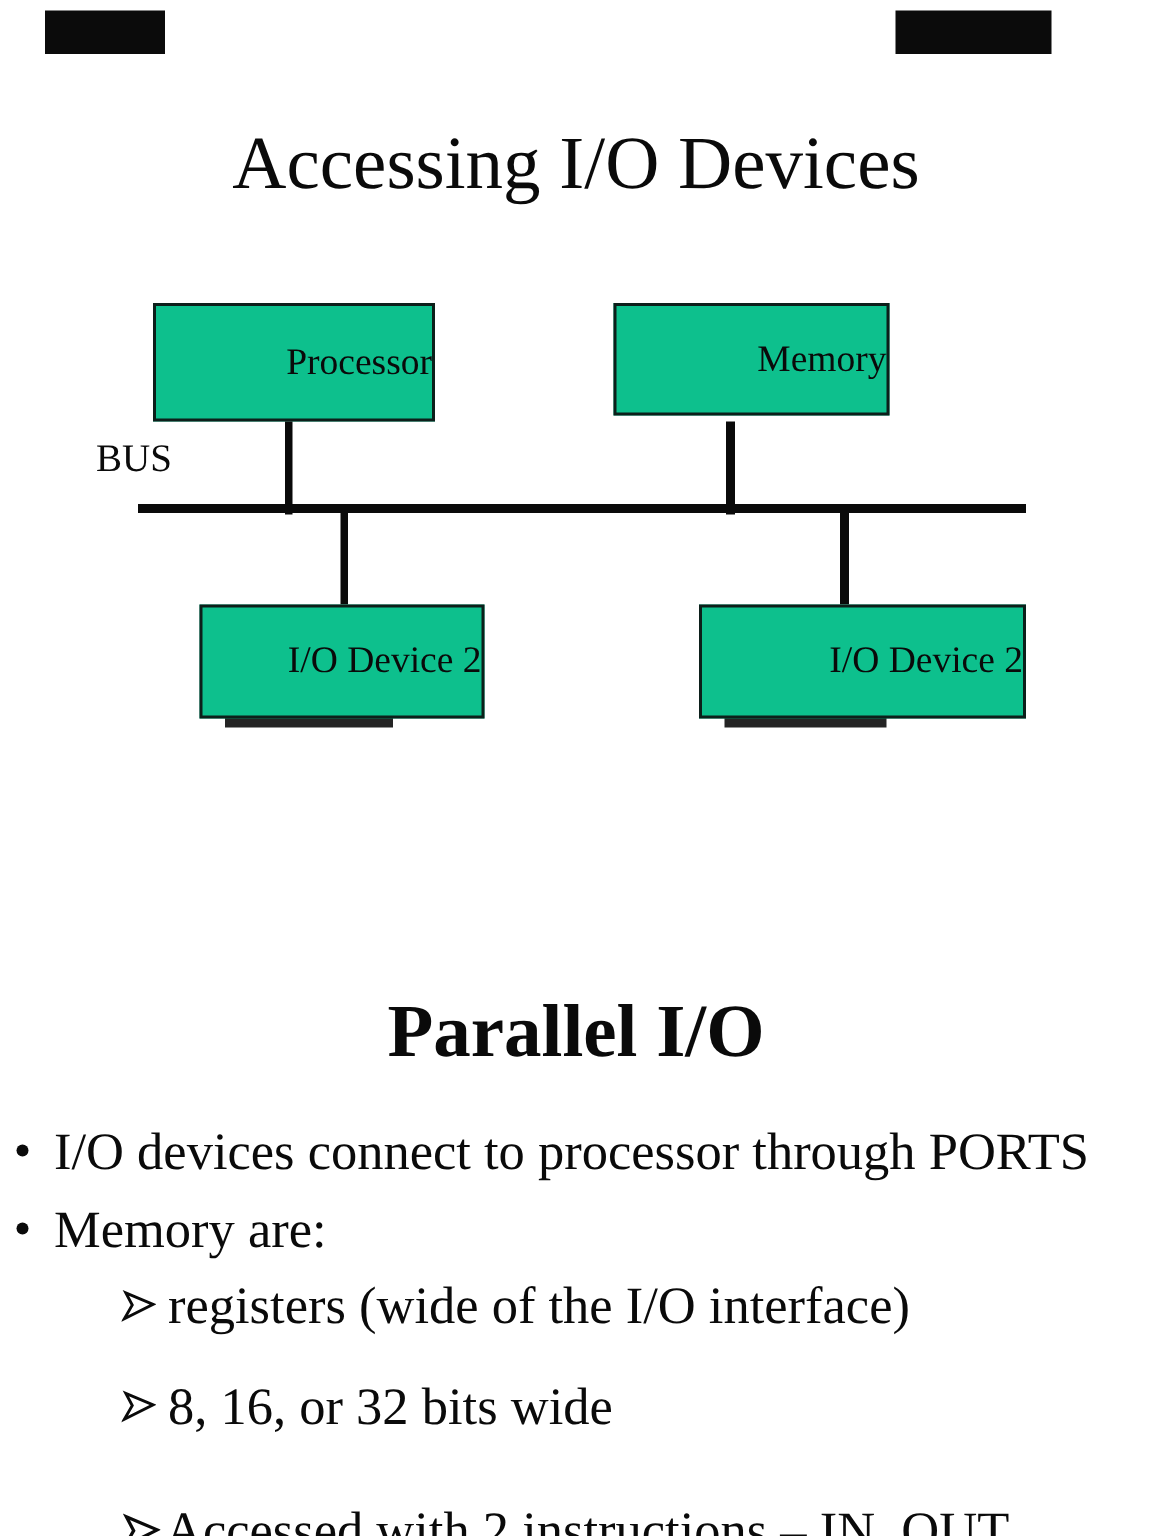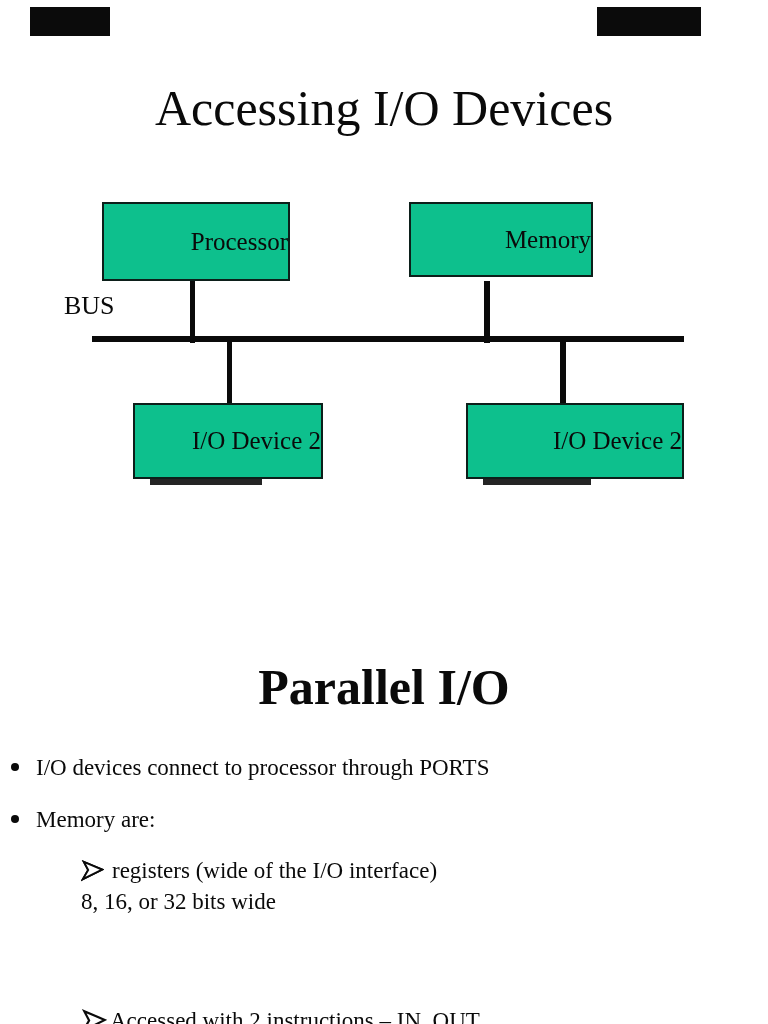--- a/index.html
+++ b/index.html
@@ -31,29 +31,29 @@
   .line{position:absolute;background:#0a0a0a;}
   .bus-line{left:92px;top:336px;width:592px;height:6px;}
   .conn{width:5px;}
   .conn-processor{left:190px;top:281px;height:62px;}
   .conn-memory{left:484px;top:281px;height:62px;width:6px;}
   .conn-io1{left:227px;top:336px;height:67px;}
   .conn-io2{left:560px;top:336px;height:67px;width:6px;}
   .bus-label{position:absolute;left:45px;top:293px;font-size:26px;line-height:1.0;margin-left:19px;}
 
   
-  .row{position:absolute;white-space:nowrap;font-size:23px;line-height:40px;}
+  .row{position:absolute;white-space:nowrap;font-size:35px;line-height:40px;}
   .dot{position:absolute;width:8px;height:8px;border-radius:50%;background:#0a0a0a;}
   .dot-1{left:11px;top:763px;}
   .dot-2{left:11px;top:815px;}
   .b1{left:36px;top:748px;}
   .b2{left:36px;top:800px;}
   .sub{left:81px;display:flex;align-items:flex-start;}
   .sub-1{top:851px;}
-  .sub-2{top:851px;flex-direction:column;}
+  .sub-2{top:918px;}
   .sub-3{top:950px;}
   .sub-4{top:1001px;}
   .arrow{width:26px;height:26px;margin-top:7px;flex:0 0 auto;}
   .sub.spaced .arrow{width:23px;height:23px;margin-top:8px;margin-right:8px;}
   .sub .arrow{margin-right:3px;}
 </style>
 </head>
 <body>
 
 <div class="page">

